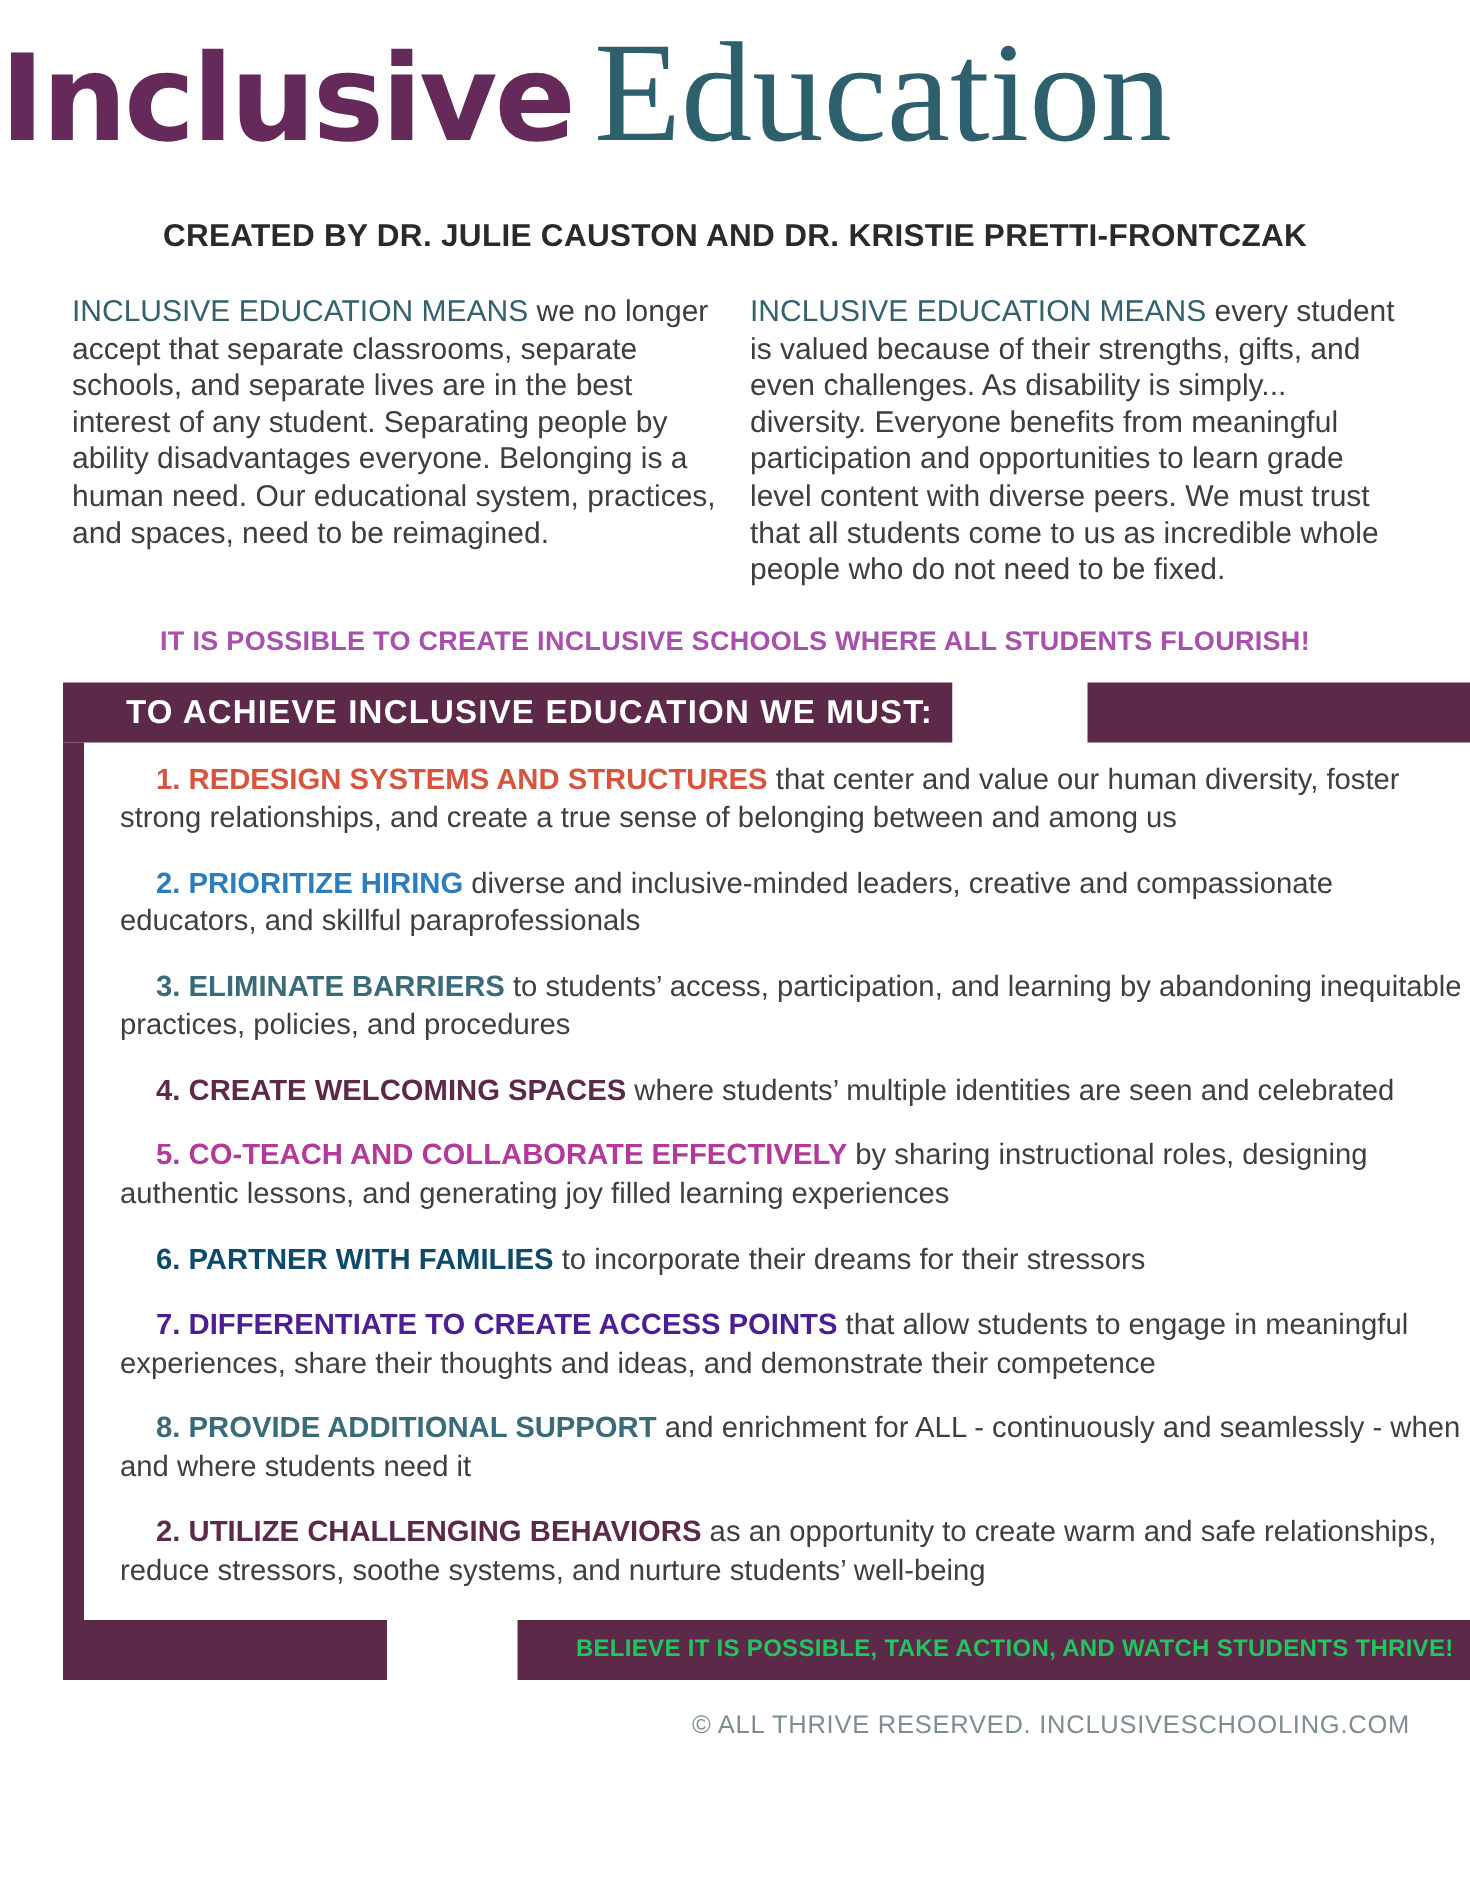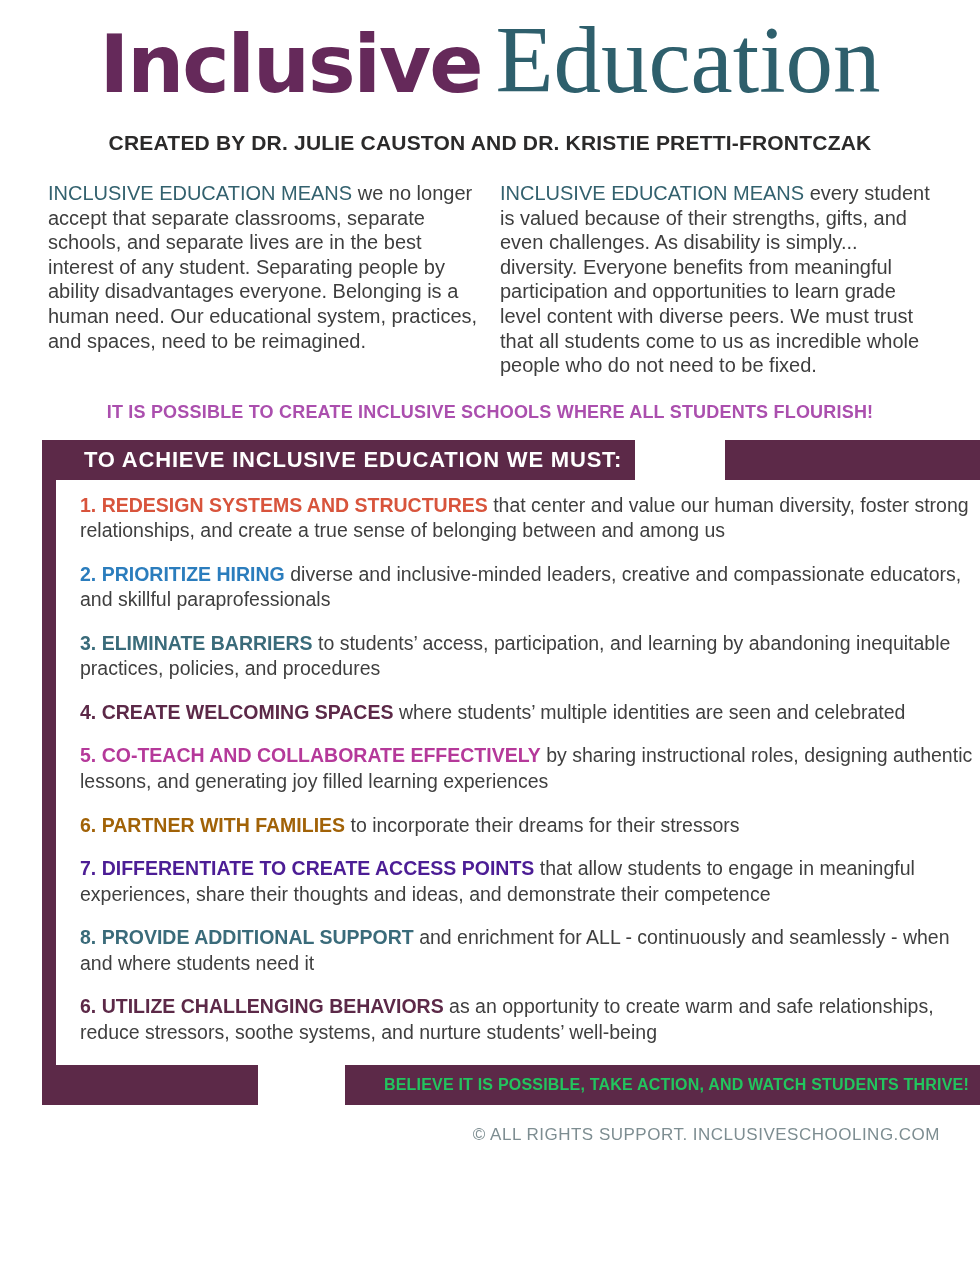--- a/index.html
+++ b/index.html
@@ -8,23 +8,23 @@
     background: #ffffff;
     width: 980px;
     height: 1269px;
     overflow: hidden;
     font-family: "Liberation Sans", sans-serif;
   }
   .page { width: 980px; height: 1269px; position: relative; }
 
   
   .title-row {
-    text-align: center;
-    margin-top: 28px;
-    line-height: 64px;
+    text-align: left;
+    margin-top: 16px;
+    line-height: 90px;
     white-space: nowrap;
   }
   .title-bold {
     font-family: "DejaVu Sans", sans-serif;
     font-weight: bold;
     font-size: 80px;
     letter-spacing: -2px;
     color: #65295a;
   }
   .title-serif {
@@ -95,21 +95,21 @@
     border-right: 17px solid #5c2948;
     background: #ffffff;
     padding: 13px 8px 2px 24px;
   }
   .item {
     font-size: 19.5px;
     line-height: 1.31;
     color: #3f3f3f;
     margin-bottom: 18px;
   }
-  .item .item-lead { font-weight: bold; }
+  .item .item-lead { font-weight: bold; margin-left: 24px; }
 
   .box-bottom { display: flex; height: 40px; }
   .box-bottom-bar { width: 216px; background: #5c2948; }
   .box-bottom-gap { width: 87px; background: #ffffff; }
   .banner {
     flex: 1;
     background: #5c2948;
     color: #22c55e;
     display: flex;
     align-items: center;
@@ -172,38 +172,38 @@
           <div class="item">
           <span class="item-lead" style="color: rgb(58, 107, 122);">3. ELIMINATE BARRIERS</span><span class="item-rest"> to students’ access, participation, and learning by abandoning inequitable practices, policies, and procedures</span>
         </div>
           <div class="item">
           <span class="item-lead" style="color: rgb(92, 41, 72);">4. CREATE WELCOMING SPACES</span><span class="item-rest"> where students’ multiple identities are seen and celebrated</span>
         </div>
           <div class="item">
           <span class="item-lead" style="color: rgb(181, 57, 154);">5. CO-TEACH AND COLLABORATE EFFECTIVELY</span><span class="item-rest"> by sharing instructional roles, designing authentic lessons, and generating joy filled learning experiences</span>
         </div>
           <div class="item">
-          <span class="item-lead" style="color: #a16207; text-align: center;">6. PARTNER WITH FAMILIES</span><span class="item-rest"> to incorporate their dreams for their stressors</span>
+          <span class="item-lead" style="color: #0c4a6e; text-align: center;">6. PARTNER WITH FAMILIES</span><span class="item-rest"> to incorporate their dreams for their stressors</span>
         </div>
           <div class="item">
           <span class="item-lead" style="color: #4c1d95;">7. DIFFERENTIATE TO CREATE ACCESS POINTS</span><span class="item-rest"> that allow students to engage in meaningful experiences, share their thoughts and ideas, and demonstrate their competence</span>
         </div>
           <div class="item">
           <span class="item-lead" style="color: rgb(58, 107, 122);">8. PROVIDE ADDITIONAL SUPPORT</span><span class="item-rest"> and enrichment for ALL - continuously and seamlessly - when and where students need it</span>
         </div>
           <div class="item">
-          <span class="item-lead" style="color: rgb(92, 41, 72);">6. UTILIZE CHALLENGING BEHAVIORS</span><span class="item-rest"> as an opportunity to create warm and safe relationships, reduce stressors, soothe systems, and nurture students’ well-being</span>
+          <span class="item-lead" style="color: rgb(92, 41, 72);">2. UTILIZE CHALLENGING BEHAVIORS</span><span class="item-rest"> as an opportunity to create warm and safe relationships, reduce stressors, soothe systems, and nurture students’ well-being</span>
         </div>
         </div>
     </div>
 
     <div class="box-bottom">
       <div class="box-bottom-bar"></div>
       <div class="box-bottom-gap"></div>
       <div class="banner">
         <span>BELIEVE IT IS POSSIBLE, TAKE ACTION, AND WATCH STUDENTS THRIVE!</span>
       </div>
     </div>
   </div>
 
-  <div class="footer">© ALL RIGHTS SUPPORT. INCLUSIVESCHOOLING.COM</div>
+  <div class="footer">© ALL THRIVE RESERVED. INCLUSIVESCHOOLING.COM</div>
 
 </div>
 
 </body></html>

